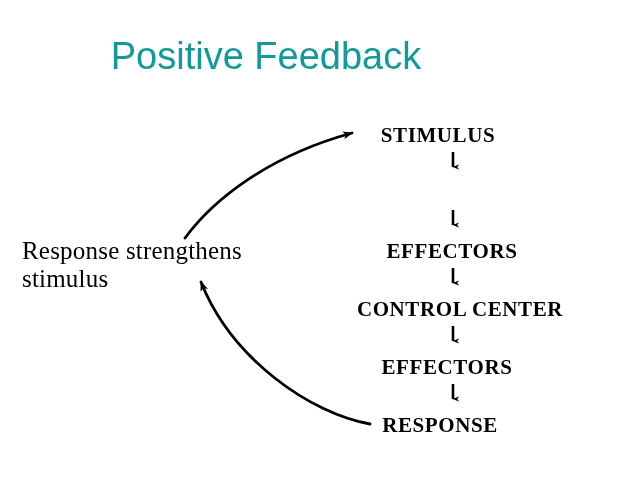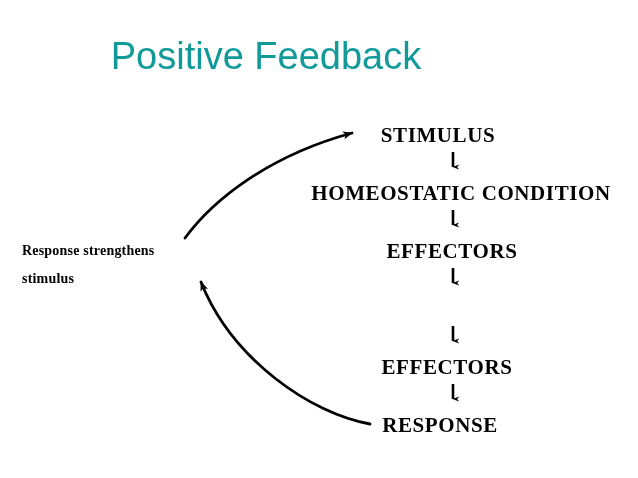--- a/index.html
+++ b/index.html
@@ -38,23 +38,23 @@
     font-size: 21px;
     line-height: 22px;
     letter-spacing: 0.6px;
     white-space: nowrap;
     text-align: center;
     transform: translateX(-50%);
   }
   .side-label {
     position: absolute;
     font-family: "Liberation Serif", serif;
-    font-weight: bold;
+    font-weight: normal;
     color: #000000;
-    font-size: 14px;
+    font-size: 25px;
     line-height: 25px;
     letter-spacing: 0.2px;
     white-space: nowrap;
     text-align: center;
   }
   #arrows {
     position: absolute;
     left: 0;
     top: 0;
     width: 638px;
@@ -87,24 +87,24 @@
       <line x1="453" y1="384" x2="453" y2="399" marker-end="url(#ah-down)"></line>
     </g>
 
     <path d="M185,238 C213,200 268,156 352,133" stroke="#000000" stroke-width="2.8" fill="none" stroke-linecap="round" marker-end="url(#ah-curve)"></path>
 
     <path d="M370,424 C312,414 232,360 201,282" stroke="#000000" stroke-width="2.8" fill="none" stroke-linecap="round" marker-end="url(#ah-curve)"></path>
   </svg>
 
   <div class="chain-label" style="left:438px; top:124px;">STIMULUS</div>
 
-  <div class="chain-label" style="left:461px; top:182px;">HOMEOSTATIC CONDITION</div>
 
   <div class="chain-label" style="left:452px; top:240px;">EFFECTORS</div>
 
+  <div class="chain-label" style="left:460px; top:298px;">CONTROL CENTER</div>
 
   <div class="chain-label" style="left:440px; top:414px;">RESPONSE</div>
 
   <div class="chain-label" style="left:447px; top:356px;">EFFECTORS</div>
 
   <div class="side-label" style="left:22px; top:238px;">Response strengthens</div>
 
   <div class="side-label" style="left:22px; top:266px;">stimulus</div>
 
 </div>

